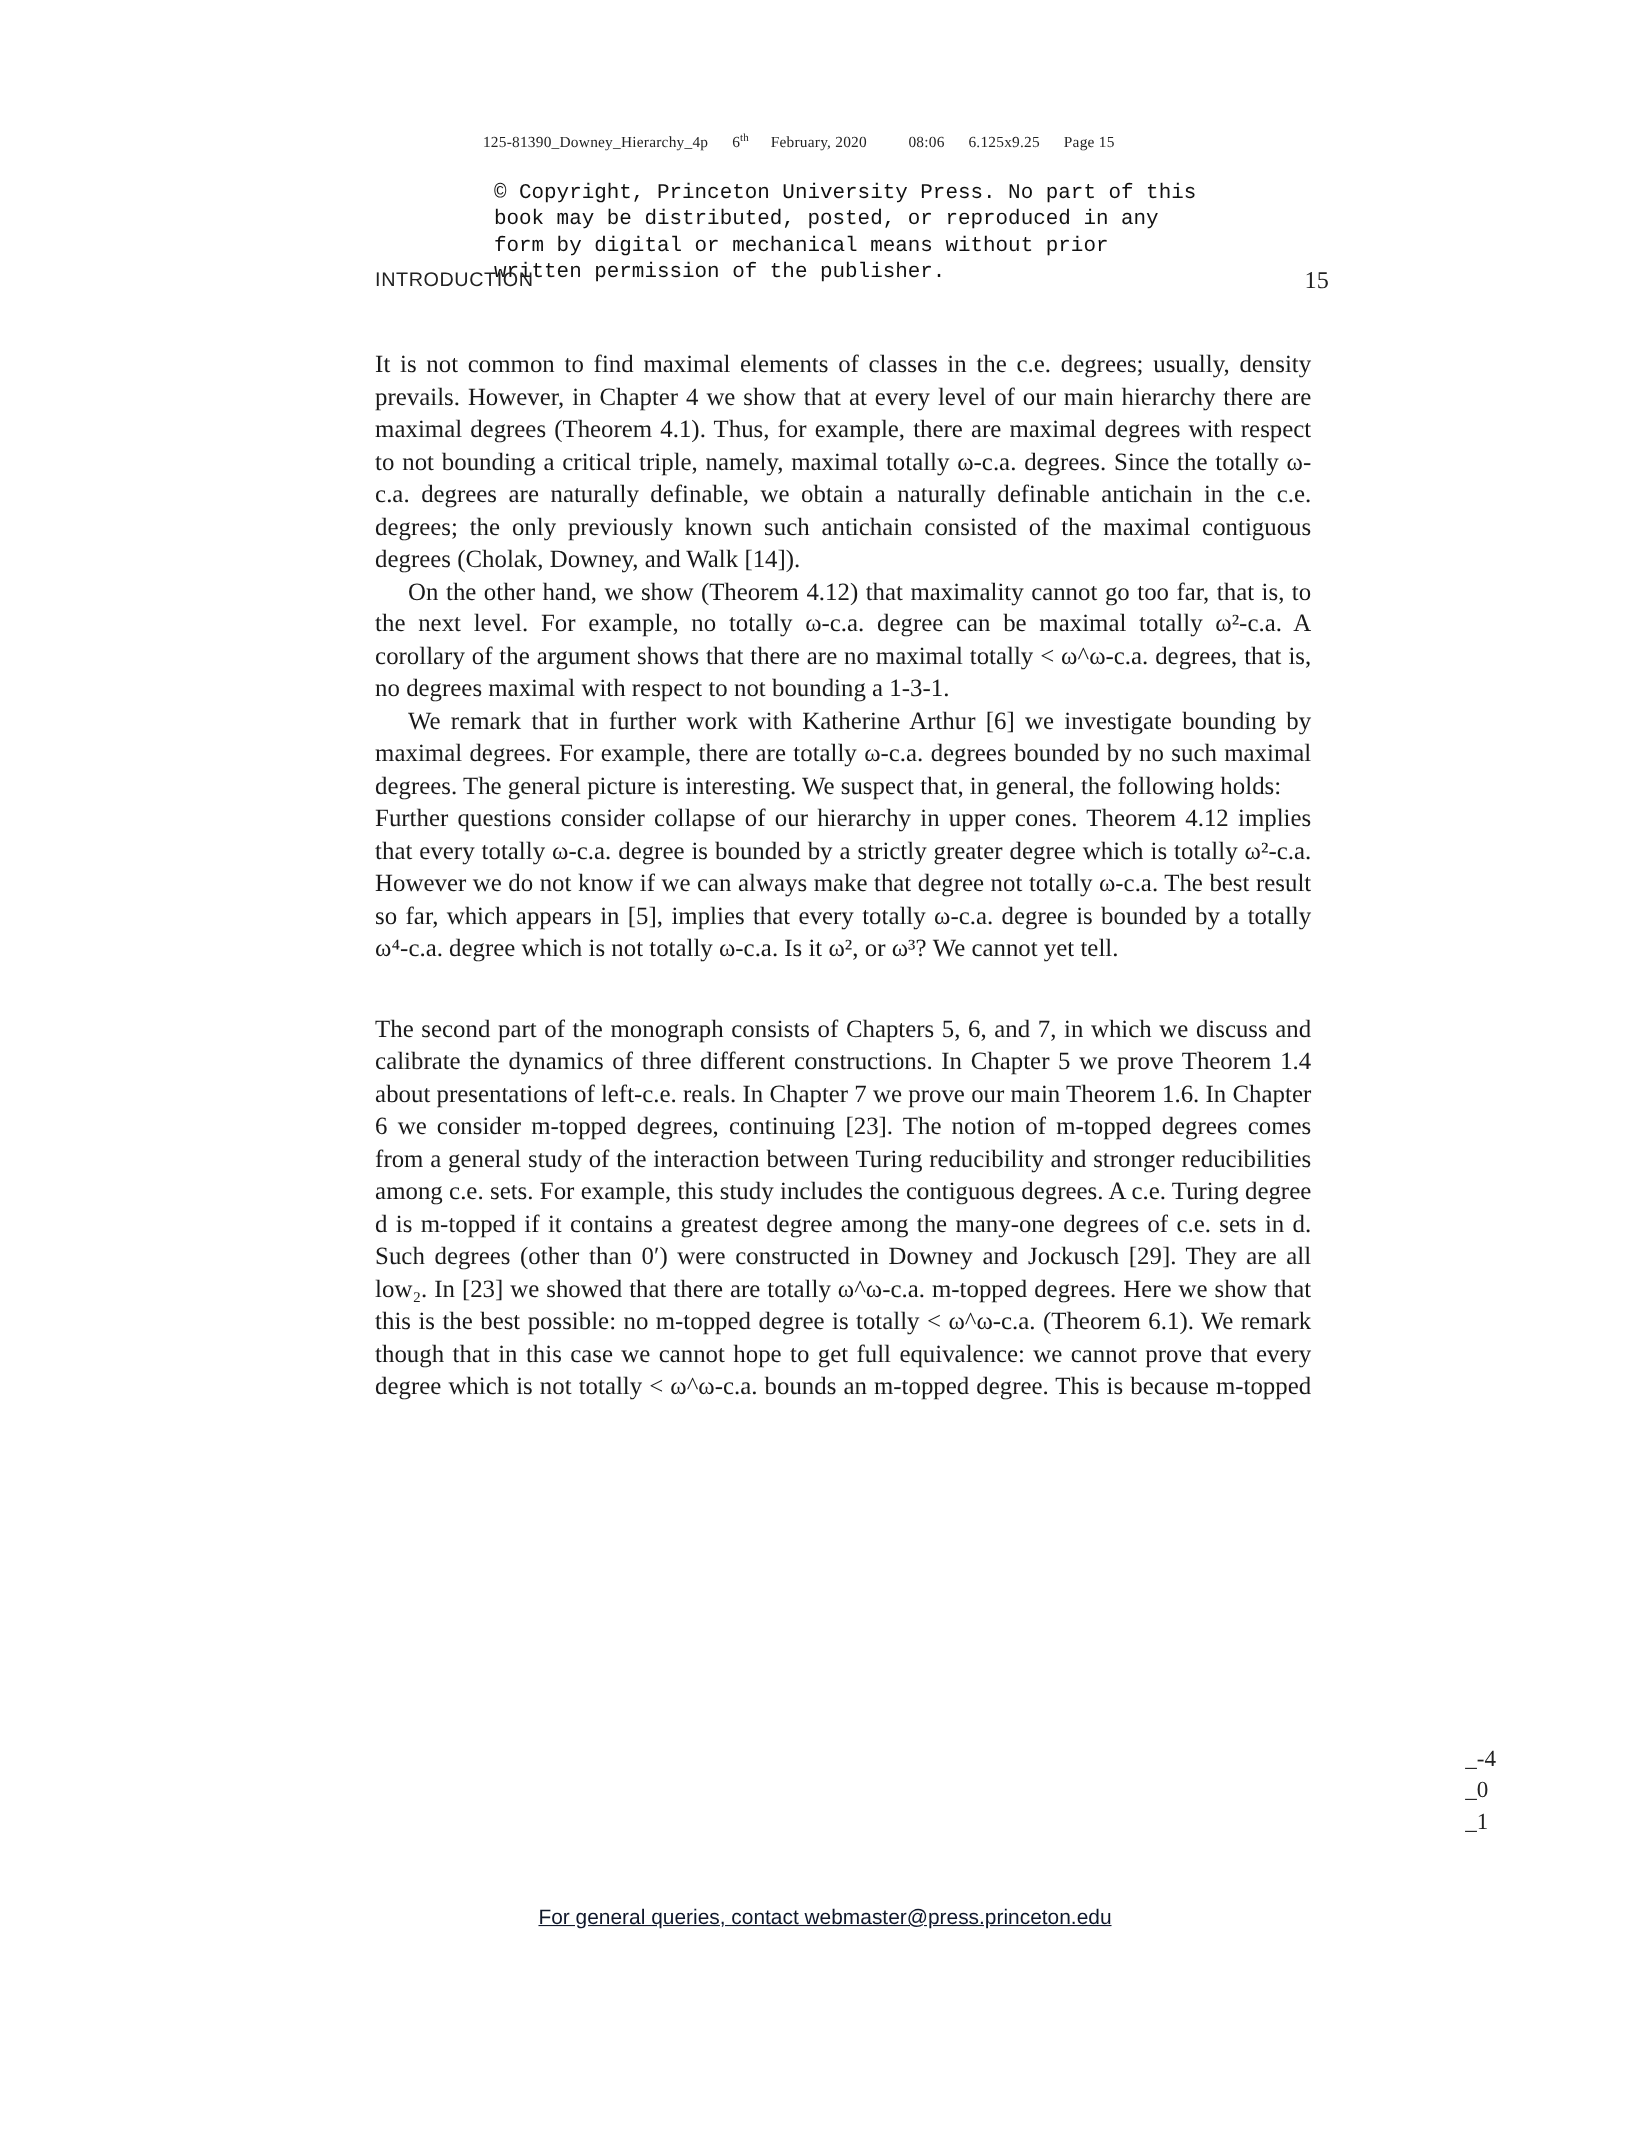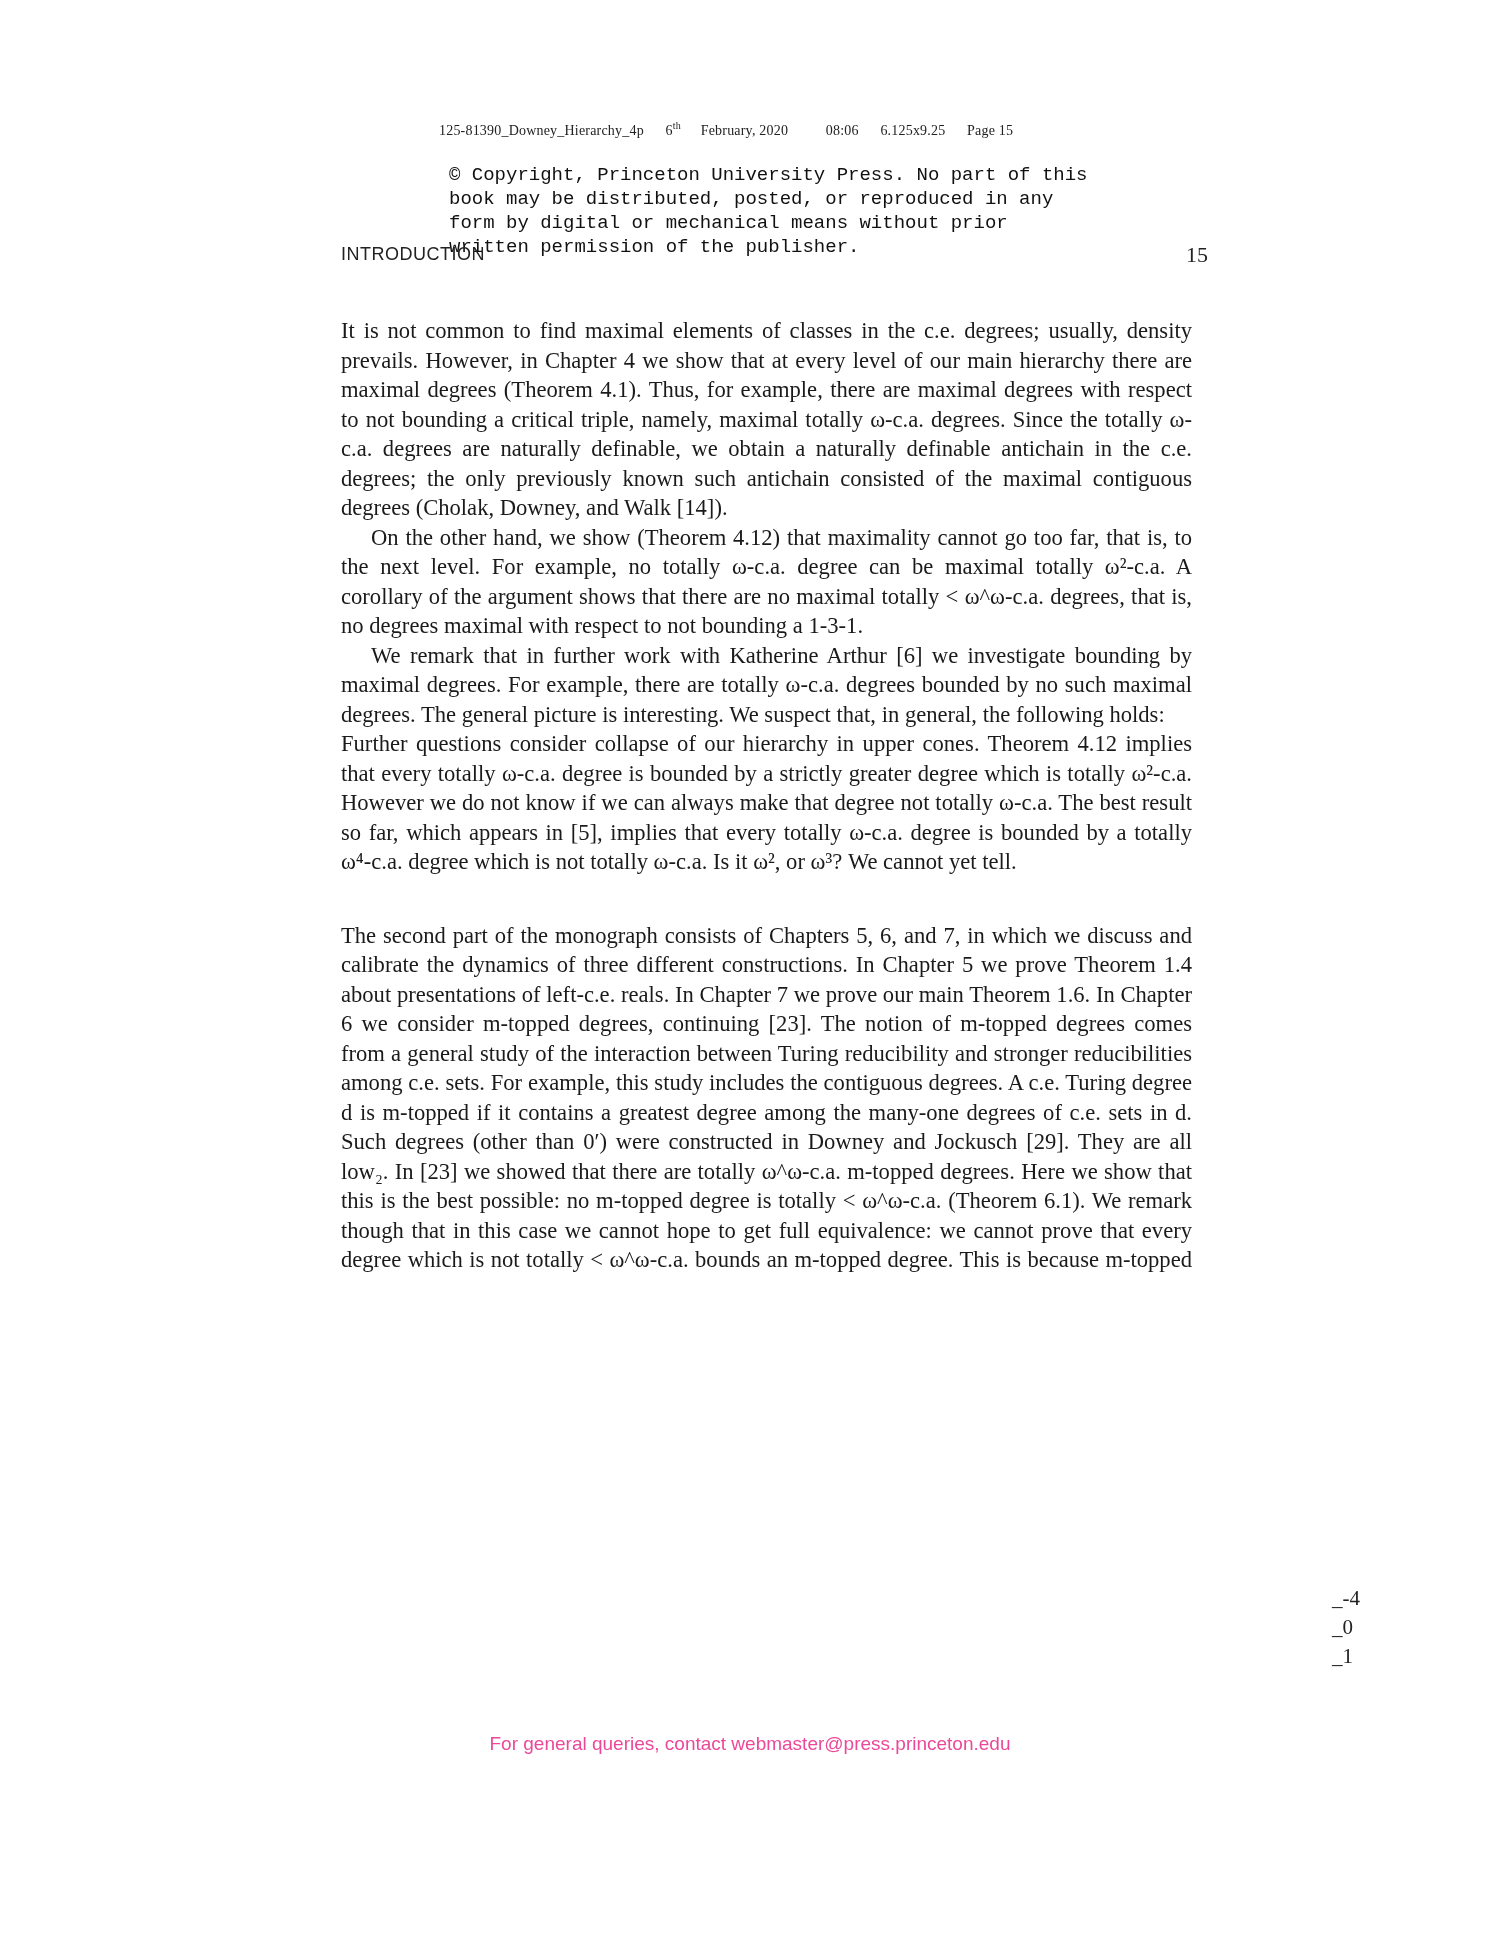--- a/index.html
+++ b/index.html
@@ -37,21 +37,21 @@
   .bullet-list li .dot {
     position: absolute; left: 2px; top: 12px; width: 8px; height: 8px; border-radius: 50%; background: #1a1a1a;
   }
   .gap-section { height: 44px; }
   .margin-marks {
     position: absolute; left: 1332px; top: 1584px; font-family: "Liberation Serif", serif;
     font-size: 21px; line-height: 29px; color: #222;
   }
   .footer {
     position: absolute; left: 0; width: 1500px; top: 1733px; text-align: center;
-    font-family: "Liberation Sans", sans-serif; font-size: 19px; color: #ec4899;
+    font-family: "Liberation Sans", sans-serif; font-size: 19px; color: #0f172a; text-decoration: underline;
   }
 </style>
 </head>
 <body>
 
 <div class="proof-line">
   <span>125-81390_Downey_Hierarchy_4p</span>
   <span><span style="margin:0">6</span><sup>th</sup> <span style="margin:16px">February, 2020</span></span>
   <span>08:06</span>
   <span>6.125x9.25</span>

